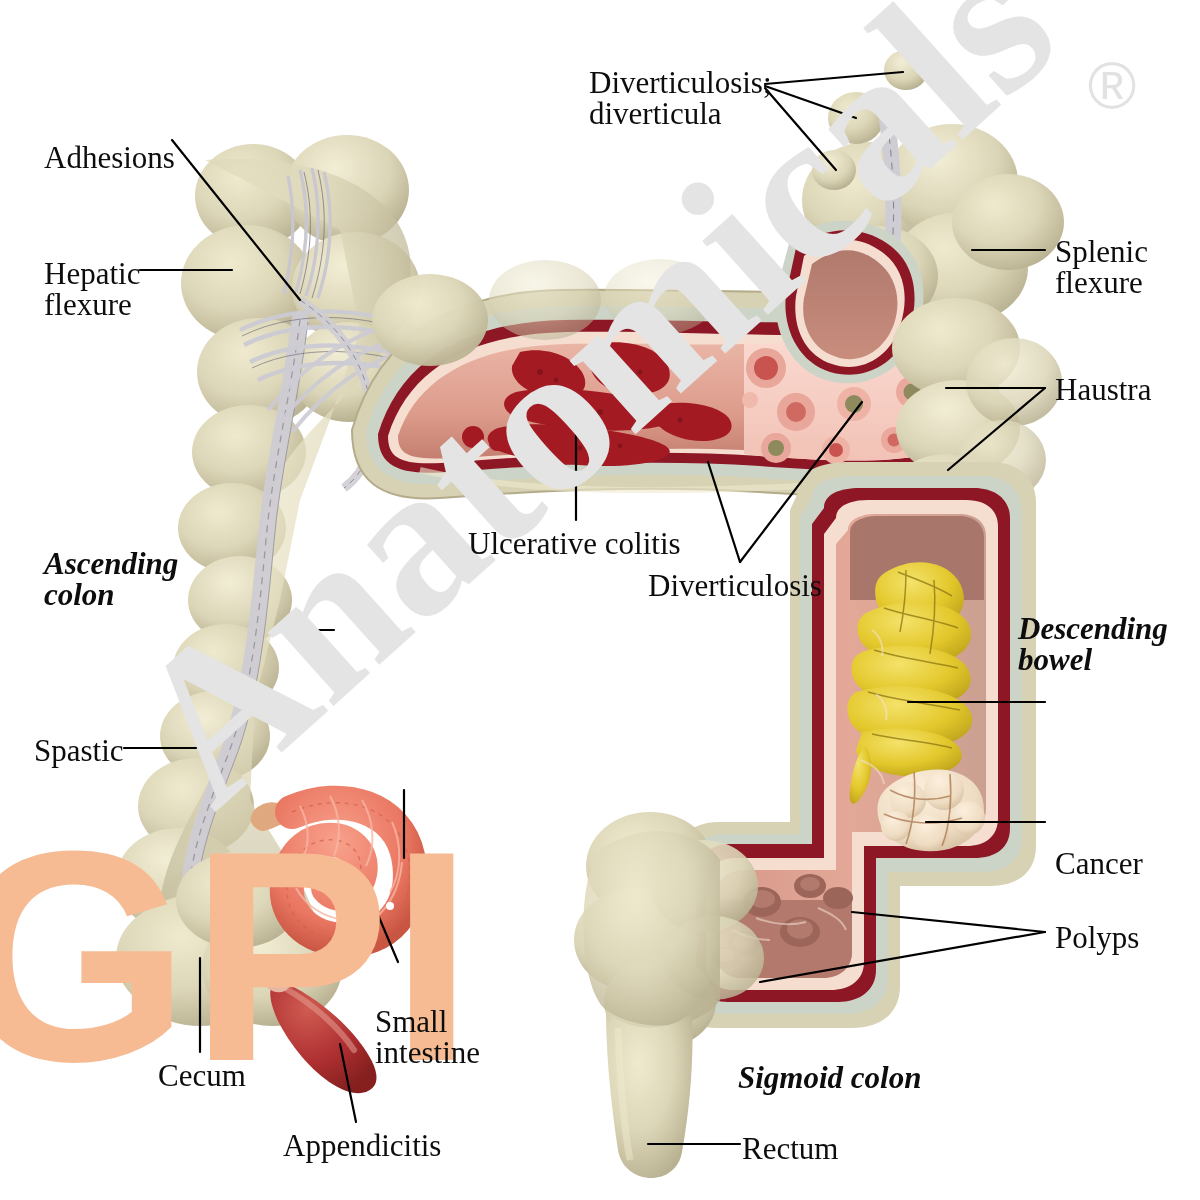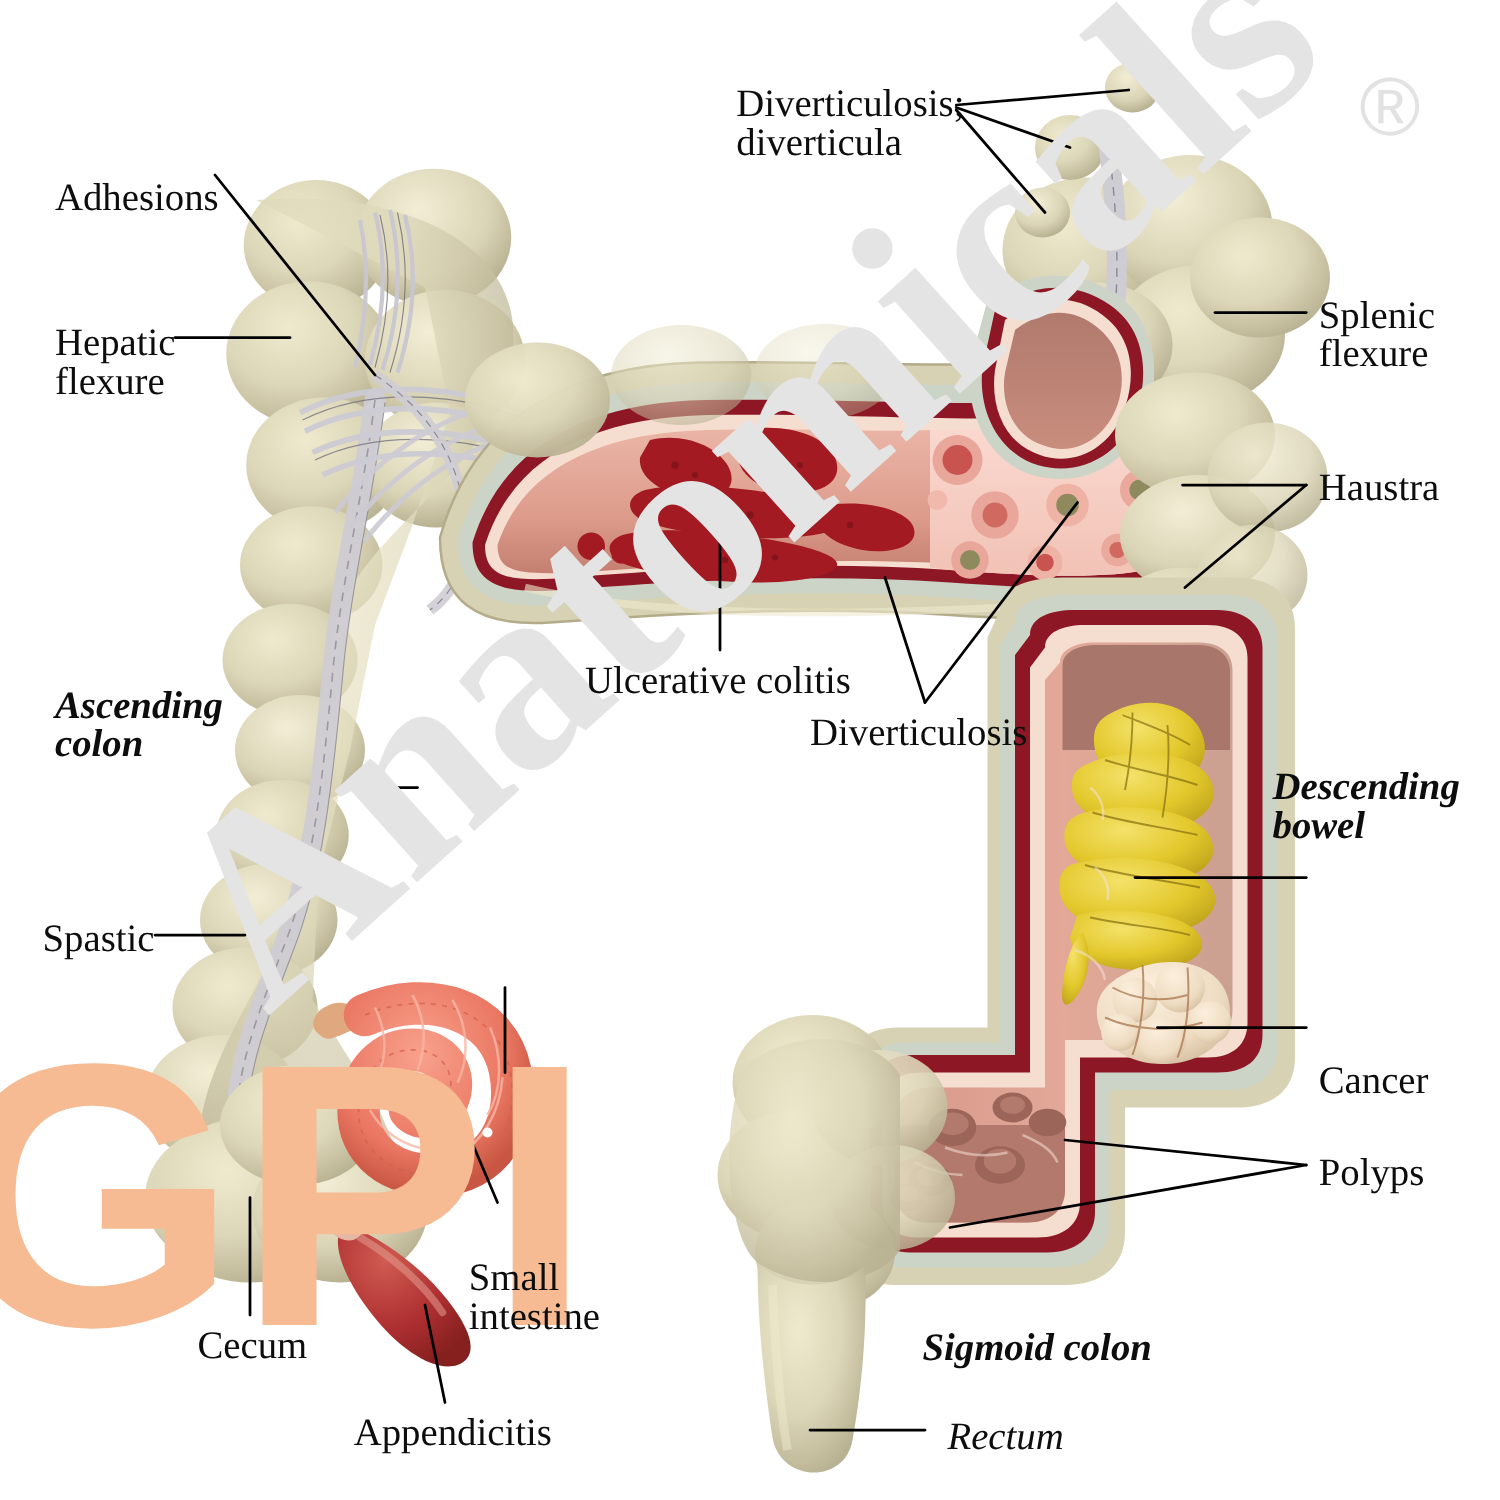--- a/index.html
+++ b/index.html
@@ -510,15 +510,15 @@
   <div class="lbl" style="left:1055px;top:374px;">Haustra</div>
   <div class="lbl" style="left:468px;top:528px;">Ulcerative colitis</div>
   <div class="lbl" style="left:648px;top:570px;">Diverticulosis</div>
   <div class="lbl" style="left:34px;top:735px;">Spastic</div>
   <div class="lbl" style="left:1055px;top:812px;margin-top:36px;">Cancer</div>
   <div class="lbl" style="left:1055px;top:922px;">Polyps</div>
   <div class="lbl" style="left:375px;top:1006px;">Small
 intestine</div>
   <div class="lbl" style="left:158px;top:1060px;">Cecum</div>
   <div class="lbl" style="left:283px;top:1130px;">Appendicitis</div>
-  <div class="lbl" style="left:758px;top:1133px;font-style:italic;">Rectum</div>
+  <div class="lbl" style="left:742px;top:1133px;">Rectum</div>
 
 </div>
 
 </body></html>

